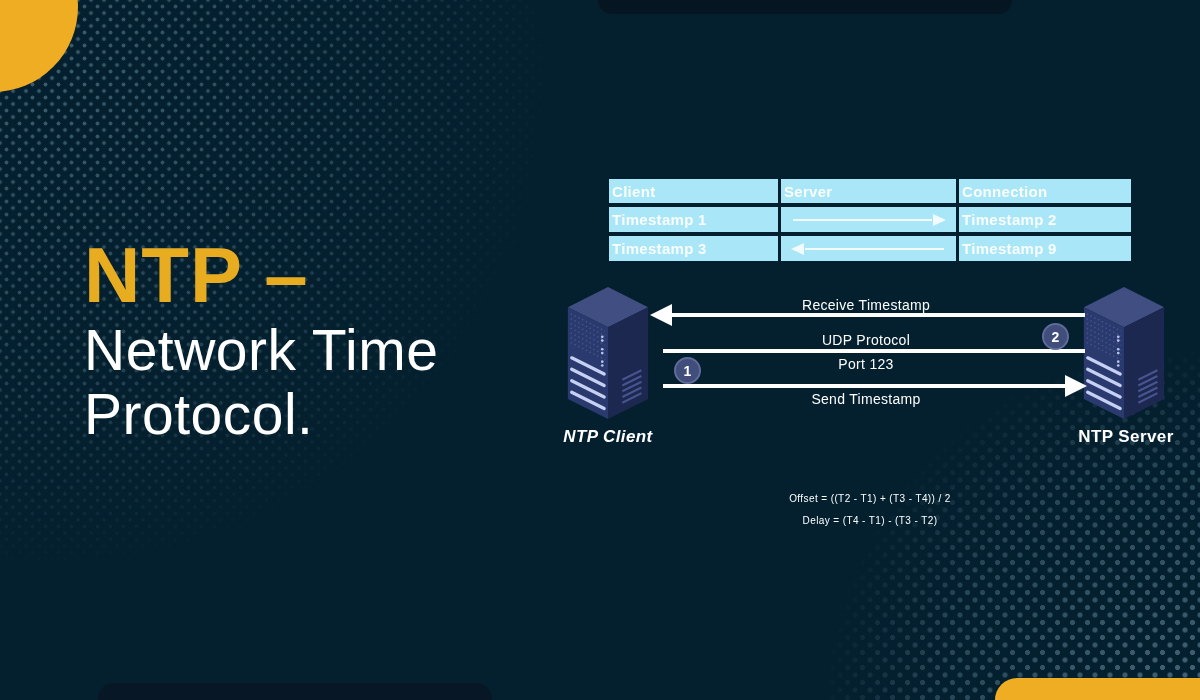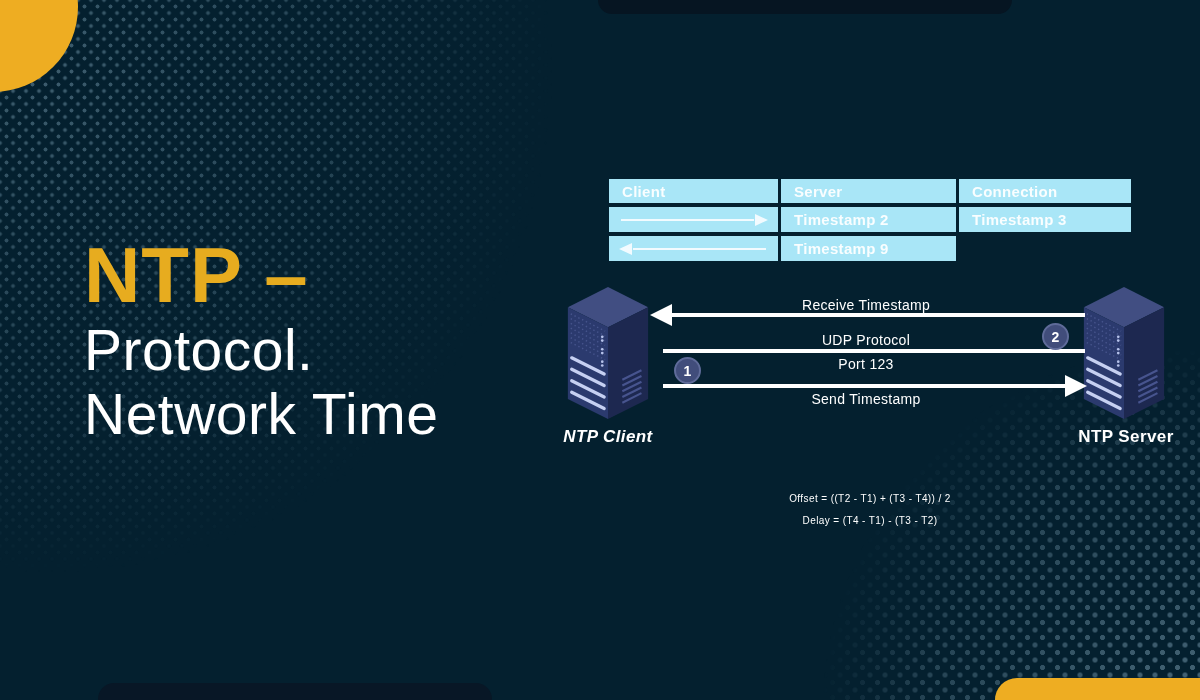--- a/index.html
+++ b/index.html
@@ -33,21 +33,21 @@
   .corner-circle{position:absolute;left:-92px;top:-78px;width:170px;height:170px;border-radius:50%;background:#eead22;}
   .top-tab{position:absolute;left:598px;top:0;width:414px;height:14px;background:#061522;border-radius:0 0 18px 18px;}
   .bottom-tab-left{position:absolute;left:98px;top:683px;width:394px;height:17px;background:#081726;border-radius:16px 16px 0 0;}
   .bottom-tab-right{position:absolute;left:995px;top:678px;width:205px;height:22px;background:#eead22;border-radius:26px 0 0 0;}
   
   .title-block{position:absolute;left:84px;top:238px;}
   .title-highlight{font-size:78px;line-height:74px;font-weight:800;color:#e7ac1f;letter-spacing:1px;}
   .title-rest{font-size:57px;line-height:64px;font-weight:400;color:#ffffff;letter-spacing:.5px;margin-top:6px;}
   
   .ts-table{position:absolute;left:609px;top:179px;display:grid;grid-template-columns:169px 175px 172px;grid-template-rows:24px 25px 25px;gap:4px 3px;}
-  .ts-cell{background:#a9e6f7;color:rgba(255,255,255,.93);font-size:15px;font-weight:700;display:flex;align-items:center;padding-left:13px;box-sizing:border-box;letter-spacing:.3px;}
+  .ts-cell{background:#a9e6f7;color:rgba(255,255,255,.93);font-size:15px;font-weight:700;display:flex;align-items:center;padding-left:3px;box-sizing:border-box;letter-spacing:.3px;}
   .ts-cell.conn{padding:0 8px;justify-content:center;position:relative;}
   .cell-arrow{position:relative;width:100%;height:100%;}
   .cell-arrow .ln{position:absolute;top:50%;margin-top:-1px;height:2px;background:#f2fbff;}
   .cell-arrow .hd{position:absolute;top:50%;width:0;height:0;border-top:6px solid transparent;border-bottom:6px solid transparent;margin-top:-6px;}
   .cell-arrow.right .ln{left:4px;right:16px;}
   .cell-arrow.right .hd{right:2px;border-left:13px solid #f2fbff;}
   .cell-arrow.left  .ln{left:16px;right:4px;}
   .cell-arrow.left  .hd{left:2px;border-right:13px solid #f2fbff;}
   
   .server-svg{position:absolute;width:86px;height:134px;}
@@ -74,30 +74,31 @@
   <div class="dots dots-br"></div>
 
   <div class="corner-circle"></div>
   <div class="top-tab"></div>
   <div class="bottom-tab-left"></div>
   <div class="bottom-tab-right"></div>
 
   <div class="title-block">
     <div class="title-highlight">NTP –</div>
     <div class="title-rest">
+      <div>Network Time</div>
       <div>Protocol.</div>
-      <div>Network Time</div>
     </div>
   </div>
 
   <div class="ts-table">
     <div class="ts-cell">Client</div>
     <div class="ts-cell">Server</div>
     <div class="ts-cell">Connection</div>
 
+    <div class="ts-cell">Timestamp 1</div>
     <div class="ts-cell conn">
       <div class="cell-arrow right">
         <div class="ln"></div>
           <div class="hd"></div>
       </div>
     </div>
     <div class="ts-cell">Timestamp 2</div>
 
     <div class="ts-cell">Timestamp 3</div>
     <div class="ts-cell conn">

